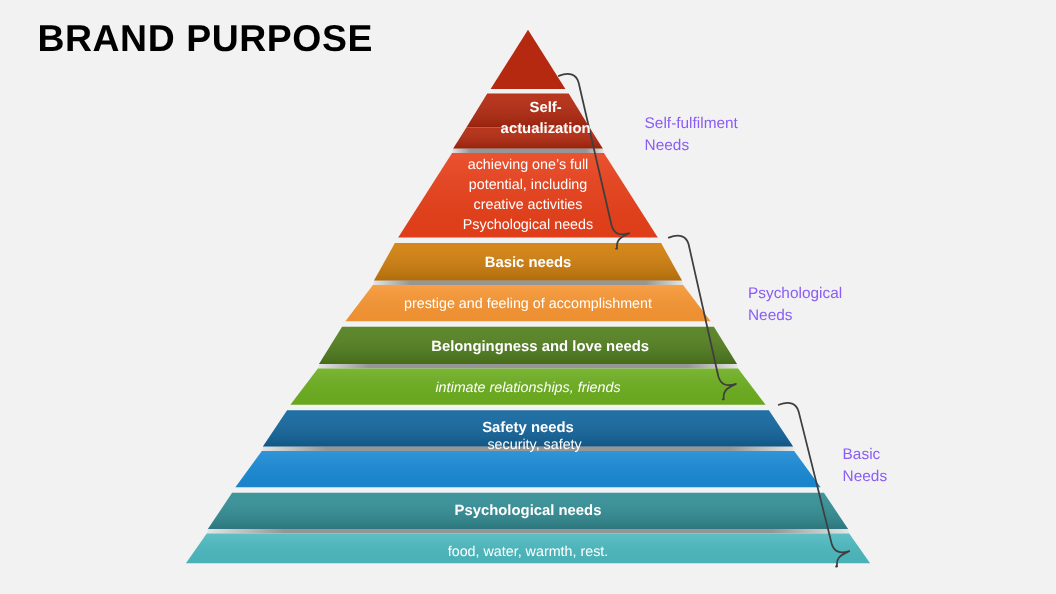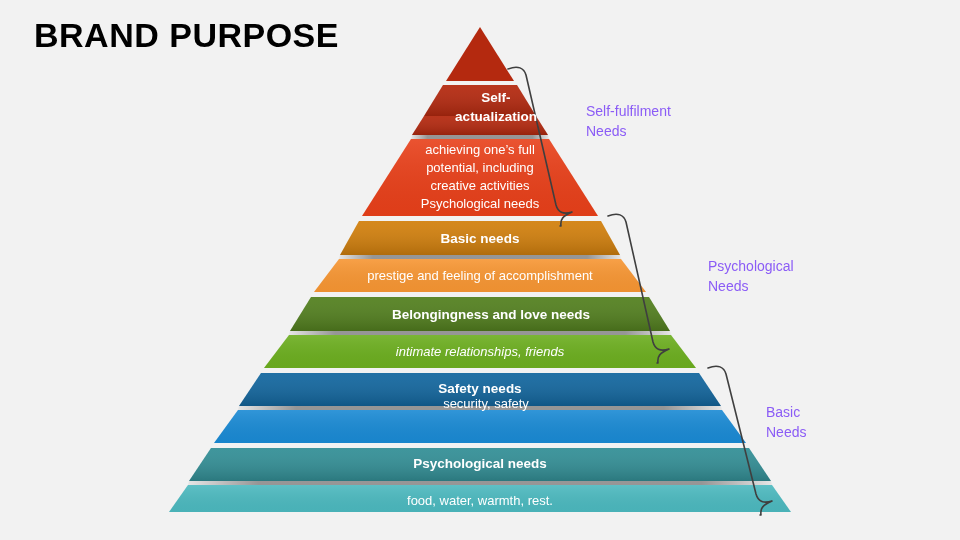--- a/index.html
+++ b/index.html
@@ -147,18 +147,18 @@
   <div class="tier-text tier-desc" style="top:344px;font-style:italic;">intimate relationships, friends</div>
 
   <div class="tier-text tier-title" style="top:381px;">Safety needs</div>
   <div class="tier-text tier-desc" style="top:396px;padding-left:12px;">security, safety</div>
 
   <div class="tier-text tier-title" style="top:456px;">Psychological needs</div>
   <div class="tier-text tier-desc" style="top:493px;">food, water, warmth, rest.</div>
 
   <div class="bracket-label" style="left:586px; top:101px;">Self-fulfilment
 Needs</div>
-  <div class="bracket-label" style="left:680px; top:256px;margin-left:28px;">Psychological
+  <div class="bracket-label" style="left:680px; top:256px;">Psychological
 Needs</div>
   <div class="bracket-label" style="left:766px; top:402px;">Basic
 Needs</div>
 
 </div>
 
 </body></html>

